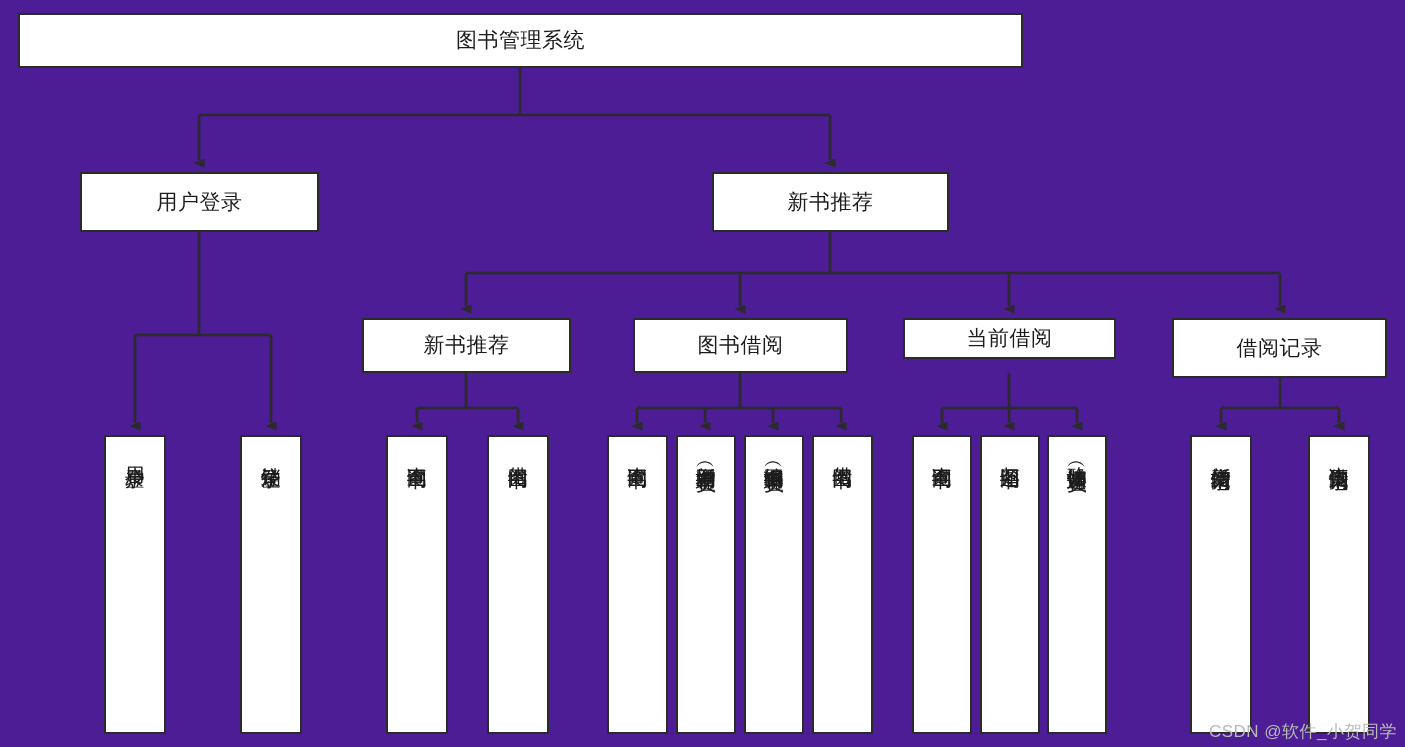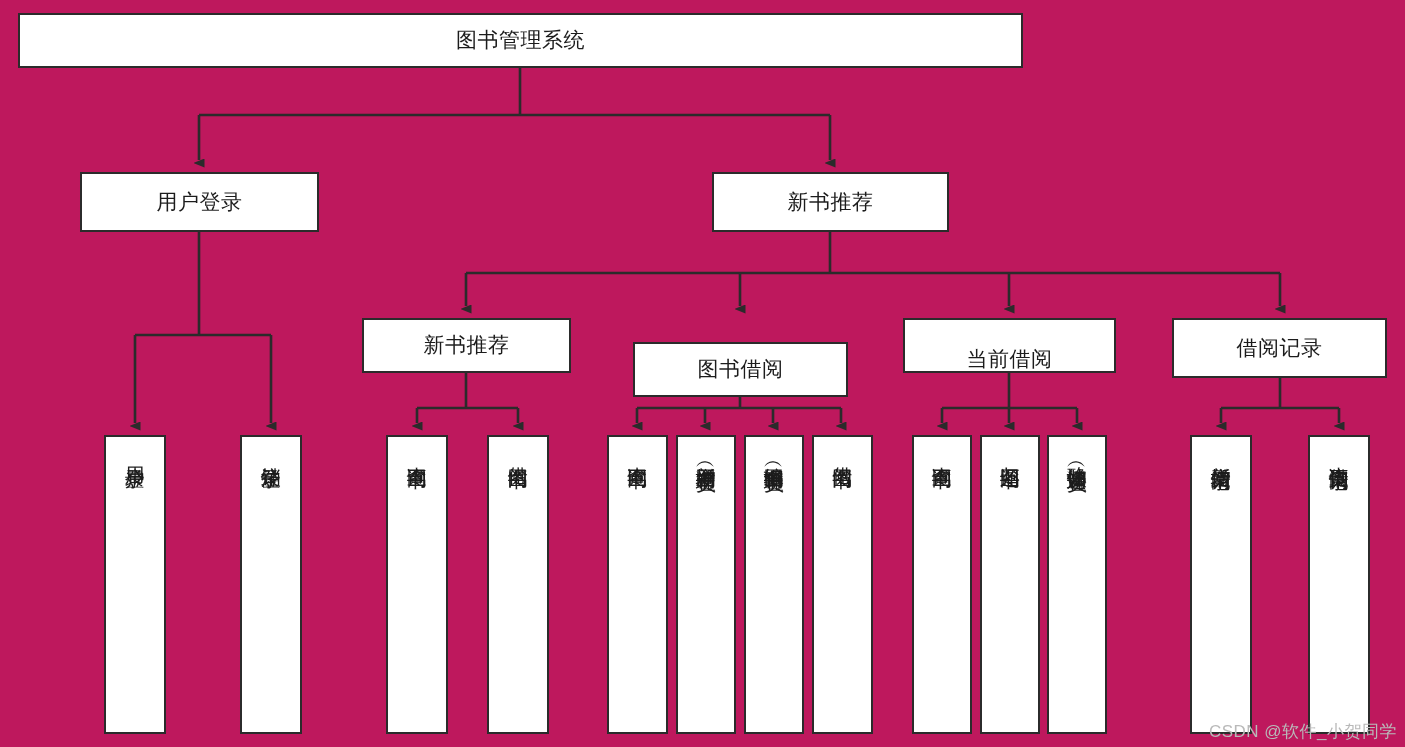--- a/index.html
+++ b/index.html
@@ -7,21 +7,21 @@
     padding: 0;
     background: #ffffff;
   }
   body {
     font-family: "Liberation Sans", "DejaVu Sans", sans-serif;
   }
   #canvas {
     position: relative;
     width: 1405px;
     height: 747px;
-    background: #be185d;
+    background: #4c1d95;
     overflow: hidden;
   }
   #edges {
     position: absolute;
     left: 0;
     top: 0;
     width: 1405px;
     height: 747px;
   }
   .node {
@@ -131,24 +131,24 @@
   <div class="node" style="left:80px; top:172px; width:239px; height:60px;">
     <span class="label">用户登录</span>
   </div>
   <div class="node" style="left:712px; top:172px; width:237px; height:60px;">
     <span class="label">新书推荐</span>
   </div>
 
   <div class="node" style="left:362px; top:318px; width:209px; height:55px;">
     <span class="label">新书推荐</span>
   </div>
-  <div class="node" style="left:633px; top:318px; width:215px; height:55px;margin-top:24px;">
+  <div class="node" style="left:633px; top:318px; width:215px; height:55px;">
     <span class="label">图书借阅</span>
   </div>
-  <div class="node" style="left:903px; top:318px; width:213px; height:55px;align-items:flex-end;">
+  <div class="node" style="left:903px; top:318px; width:213px; height:41px;">
     <span class="label">当前借阅</span>
   </div>
   <div class="node" style="left:1172px; top:318px; width:215px; height:60px;">
     <span class="label">借阅记录</span>
   </div>
 
   <div class="node vertical" style="left:104px; top:435px; width:62px; height:299px;">
     <span class="label">用户登录</span>
   </div>
   <div class="node vertical" style="left:240px; top:435px; width:62px; height:299px;">

